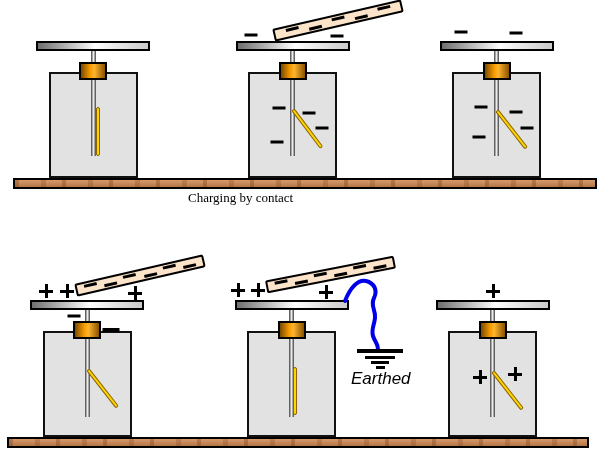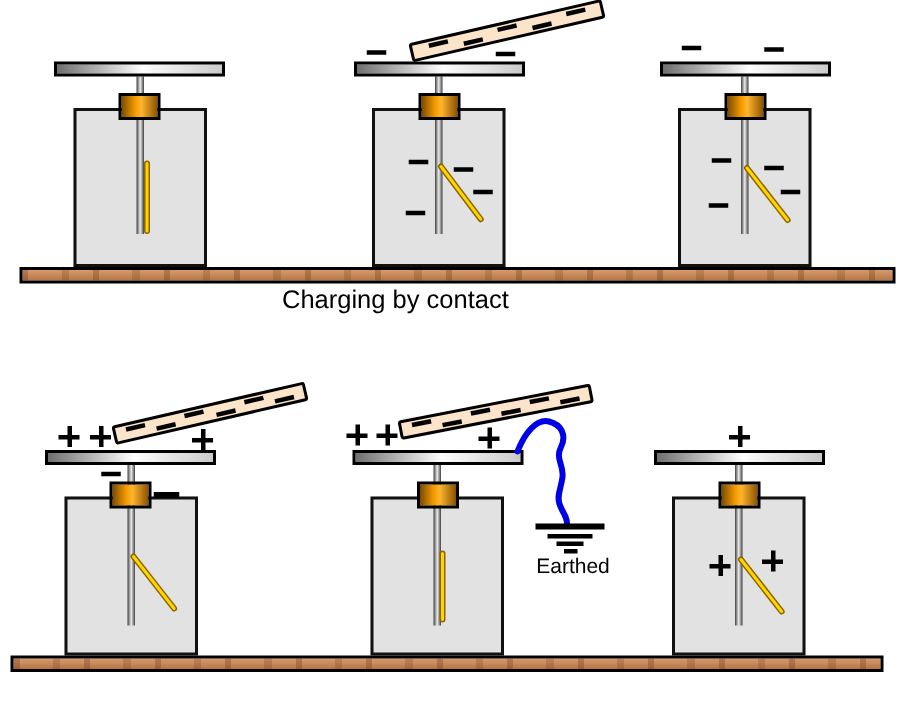--- a/index.html
+++ b/index.html
@@ -33,22 +33,22 @@
   .charge { position:absolute; transform:translate(-50%,-50%); }
   .charge.minus { width:13px; height:3px; background:var(--charge); }
   .charge.minus.large { width:17px; height:4px; }
   .charge.plus  { width:14px; height:14px; }
   .charge.plus::before { content:""; position:absolute; left:0; top:5.5px; width:14px; height:3px; background:var(--charge); }
   .charge.plus::after  { content:""; position:absolute; left:5.5px; top:0; width:3px; height:14px; background:var(--charge); }
 
   .overlay { position:absolute; left:0; top:0; pointer-events:none; }
   .earth-line { position:absolute; background:#000; }
 
-  .caption { position:absolute; font-size:17px; color:var(--text); white-space:nowrap; }
-  .earthed-label { position:absolute; font-size:14px; color:var(--text); width:62px; text-align:center; }
+  .caption { position:absolute; font-size:13px; color:var(--text); white-space:nowrap;font-family:Liberation Serif, serif; }
+  .earthed-label { position:absolute; font-size:17px; color:var(--text); width:62px; text-align:left;font-style:italic; }
 </style>
 </head>
 <body>
 
 <div id="canvas">
 
   <div class="group">
     <div class="box" style="left:48.5px; top:72px;"></div>
     <div class="stem" style="left:90.5px; top:51px; height:105px;"></div>
     <div class="leaf" style="left:96px; top:107px; height:49px;"></div>

